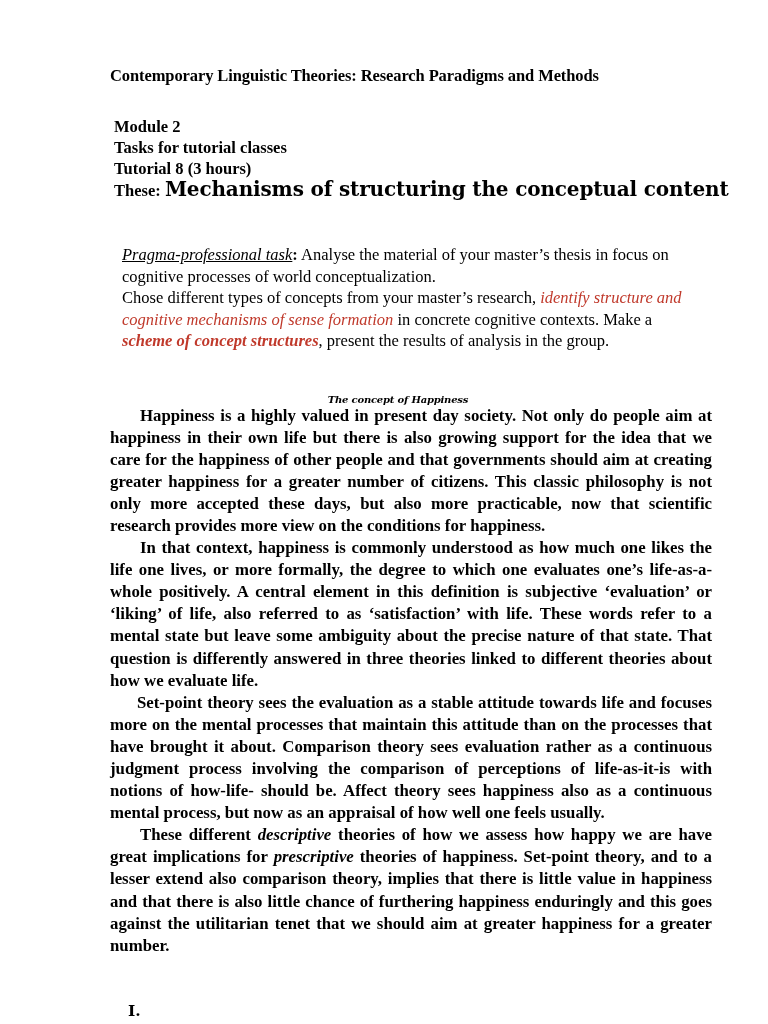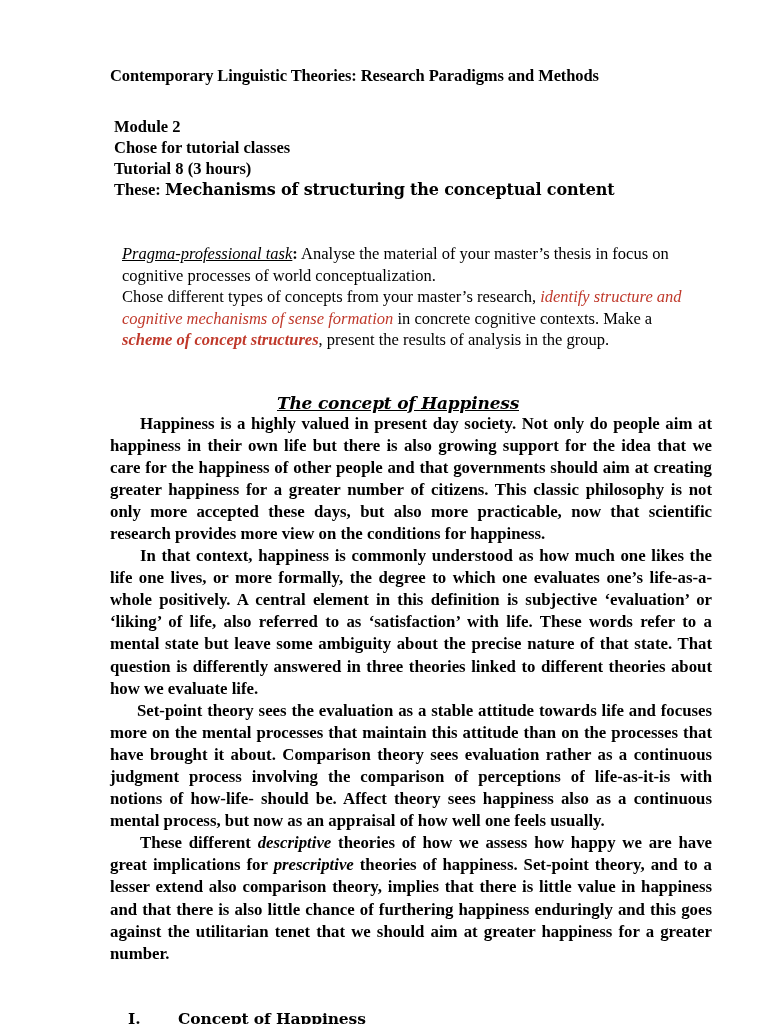--- a/index.html
+++ b/index.html
@@ -46,21 +46,21 @@
     margin: 4px;
   }
   .meta-line { white-space: nowrap; }
 
   .theme-label {
     font-size: 16.5px;
     font-weight: bold;
   }
   .theme-text {
     font-family: "DejaVu Serif", "Liberation Serif", serif;
-    font-size: 16px;
+    font-size: 20px;
     font-weight: bold;
     letter-spacing: -0.15px;
   }
 
   .spacer-after-meta { height: 27px; }
 
   
   .task-para {
     font-size: 16.5px;
     line-height: 21.5px;
@@ -81,28 +81,27 @@
     color: #c0392b;
     font-style: italic;
     font-weight: bold;
   }
 
   .spacer-after-task { height: 30px; }
 
   
   .section-heading {
     font-family: "DejaVu Serif", "Liberation Serif", serif;
-    font-size: 17px;
+    font-size: 10px;
     font-weight: bold;
     font-style: italic;
     text-align: center;
     letter-spacing: -0.2px;
     margin: 0 0 0 0;
     padding-right: 26px;
-    text-decoration: underline;
   }
 
   
   .body-para {
     font-size: 16.8px;
     line-height: 22.1px;
     text-align: justify;
     text-justify: inter-word;
     text-indent: 30px;
     margin: 0;
@@ -138,21 +137,21 @@
 
 <div class="page">
   <div class="content">
 
     <h1 class="doc-title">Contemporary Linguistic Theories: Research Paradigms and Methods</h1>
 
     <div class="spacer-after-title"></div>
 
     <div class="meta-block">
       <div class="meta-line">Module 2</div>
-      <div class="meta-line">Chose for tutorial classes</div>
+      <div class="meta-line">Tasks for tutorial classes</div>
       <div class="meta-line">Tutorial 8 (3 hours)</div>
       <div class="meta-line"><span class="theme-label">These:</span> <span class="theme-text">Mechanisms of structuring the conceptual content</span></div>
     </div>
 
     <div class="spacer-after-meta"></div>
 
     <p class="task-para"><span class="task-lead">Pragma-professional task</span><span class="bold-colon">:</span><span> Analyse the material of your master’s thesis in focus on cognitive processes of world conceptualization.</span><br><span>Chose different types of concepts from your master’s research, </span><span class="red-italic">identify structure and cognitive mechanisms of sense formation</span><span> in concrete cognitive contexts. Make a </span><span class="red-bold-italic">scheme of concept structures</span><span>, present the results of analysis in the group.</span></p>
 
     <div class="spacer-after-task"></div>
 
@@ -165,17 +164,16 @@
 
       <p class="body-para tight-indent"><span>Set-point theory sees the evaluation as a stable attitude towards life and focuses more on the mental processes that maintain this attitude than on the processes that have brought it about. Comparison theory sees evaluation rather as a continuous judgment process involving the comparison of perceptions of life-as-it-is with notions of how-life- should be. Affect theory sees happiness also as a continuous mental process, but now as an appraisal of how well one feels usually.</span></p>
 
       <p class="body-para"><span>These different </span><em>descriptive</em><span> theories of how we assess how happy we are have great implications for </span><em>prescriptive</em><span> theories of happiness. Set-point theory, and to a lesser extend also comparison theory, implies that there is little value in happiness and that there is also little chance of furthering happiness enduringly and this goes against the utilitarian tenet that we should aim at greater happiness for a greater number.</span></p>
     </div>
 
     <div class="spacer-before-list"></div>
 
     <div class="list-row">
       <span class="list-num">I.</span>
-      <span class="list-label">Concept of Happiness</span>
     </div>
 
   </div>
 </div>
 
 </body></html>

